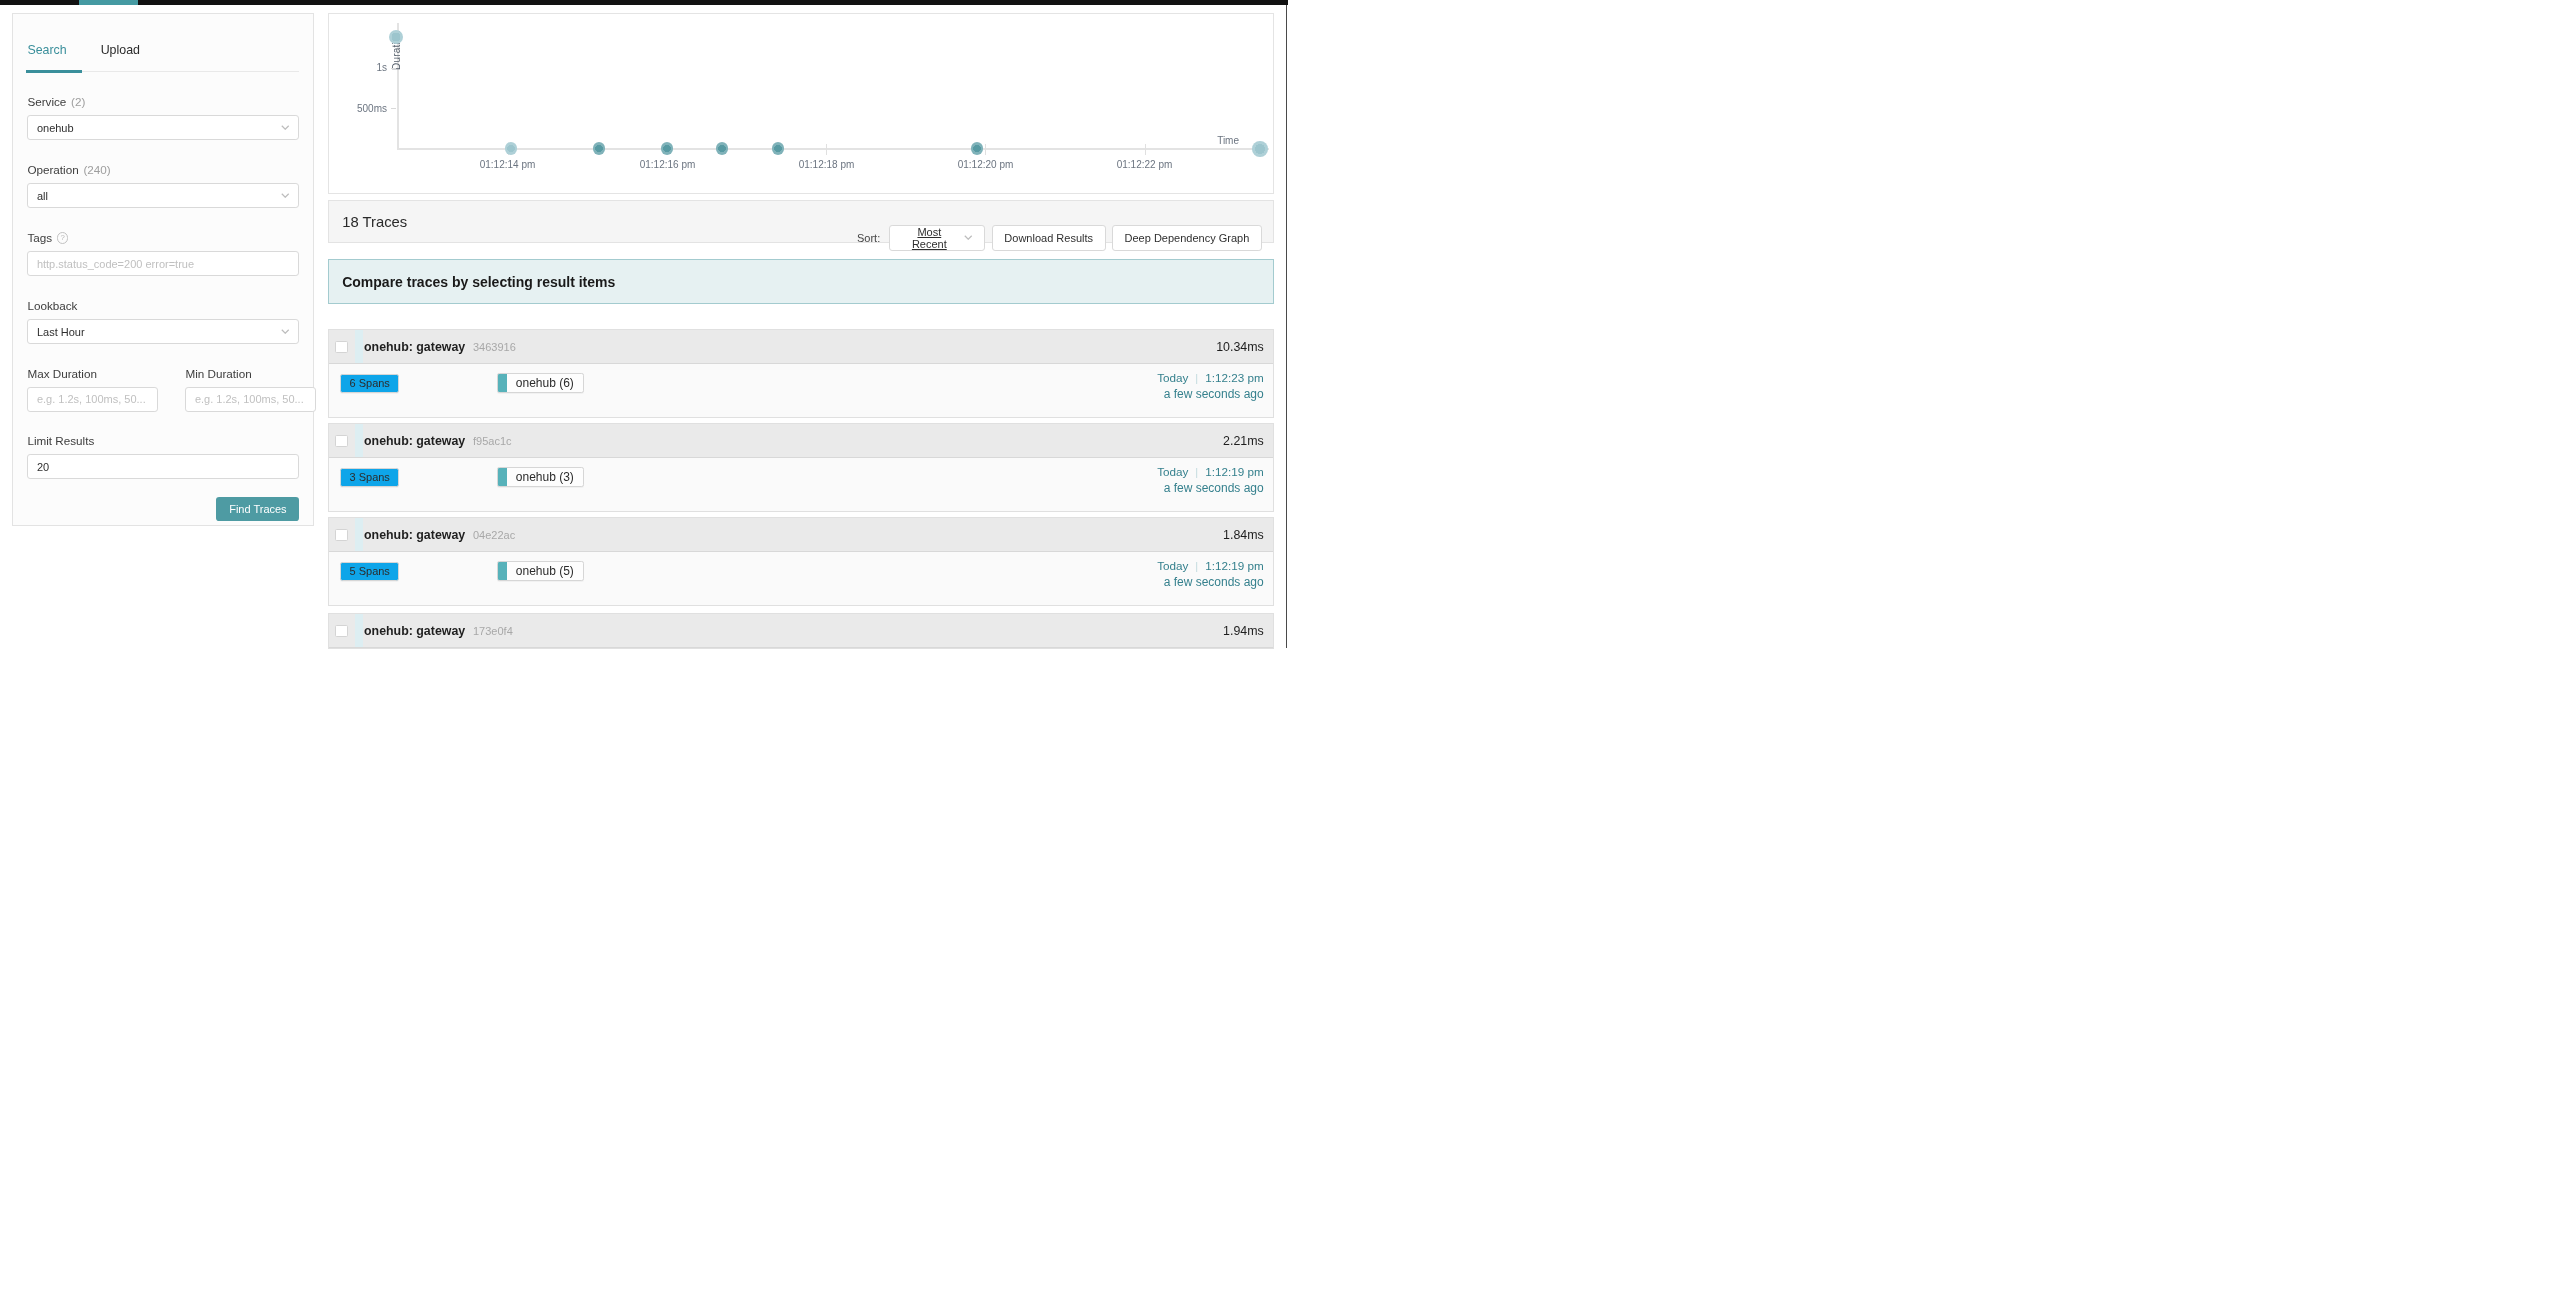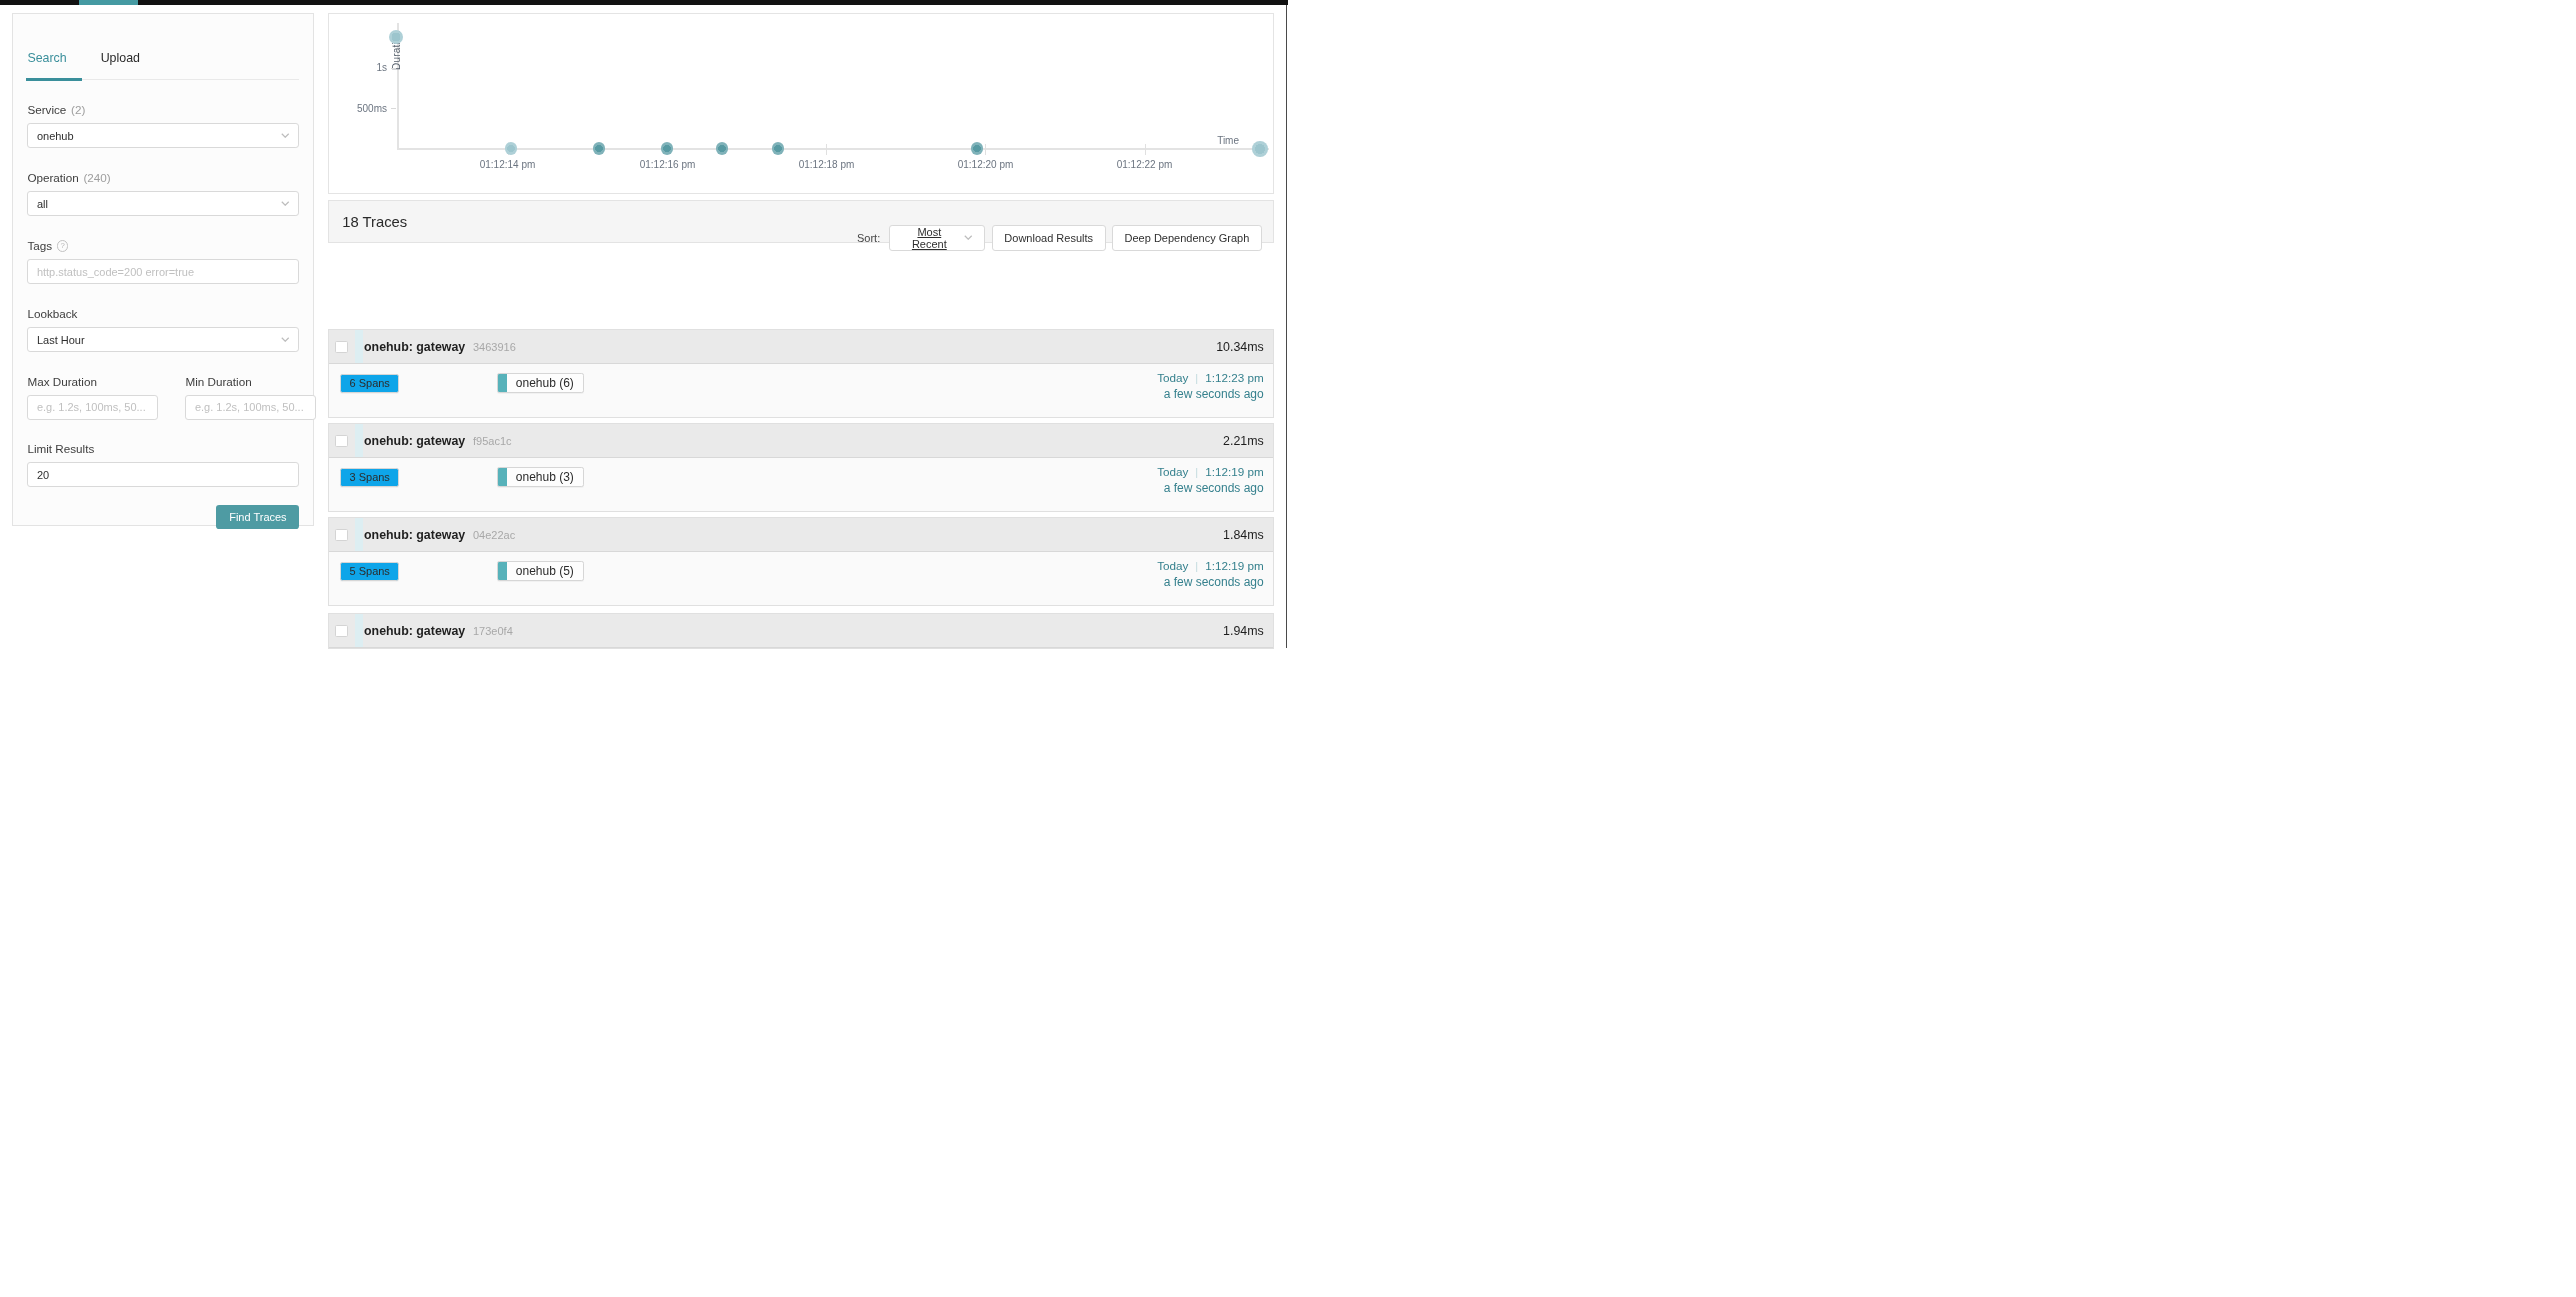--- a/index.html
+++ b/index.html
@@ -12,21 +12,21 @@
   .page { position:absolute; inset:0; width:1288px; height:649px; overflow:hidden; background:#fff; }
 
   
   .topbar { position:absolute; left:0; top:0; width:1288px; height:5.4px; background:#121212; }
   .topbar-accent { position:absolute; left:79px; top:0; width:59px; height:5.4px; background:#459aa2; }
   .window-edge { position:absolute; right:0.8px; top:5.4px; width:1.6px; height:643px; background:#4a4a4a; }
 
   
   .panel {
     position:absolute; left:12.4px; top:13.2px; width:302px; height:513px;
-    background:#fcfcfc; border:0.8px solid #e3e3e3; padding:12px 14px;
+    background:#fcfcfc; border:0.8px solid #e3e3e3; padding:4px 14px;
   }
   .tabs { margin-top:25px; display:flex; gap:34px; position:relative; padding-bottom:14px; border-bottom:0.8px solid #e9e9e9; }
   .tab { font-size:12.4px; cursor:pointer; }
   .tab.active { color:#3a8f9b; }
   .tab.inactive { color:#2b2b2b; }
   .tab-ink { position:absolute; left:-1.6px; bottom:-1.6px; width:56px; height:2.3px; background:#3a8f9b; }
   .fgroup { margin-top:23px; }
   .fgroup.tight { margin-top:22.5px; }
   .flabel { font-size:11.7px; color:#3d3d3d; margin-bottom:7px; display:flex; align-items:center; gap:4.7px;}
   .fcount { color:#9e9e9e; }
@@ -242,20 +242,23 @@
           <span>Most Recent</span>
           <svg class="chev" viewBox="0 0 11 7">
               <polyline points="1,1 5.5,5.5 10,1"></polyline>
             </svg>
         </button>
         <button class="btn">Download Results</button>
         <button class="btn">Deep Dependency Graph</button>
       </div>
     </div>
 
+    <div class="banner">
+      <span class="banner-text">Compare traces by selecting result items</span>
+    </div>
 
     <div class="tcard" style="top:329px;">
       <div class="thead">
         <span class="tcheck"></span>
         <span class="tstrip"></span>
         <span class="ttitle-wrap">
           <span class="ttitle">onehub: gateway</span>
           <span class="tid">3463916</span>
         </span>
         <span class="tdur">10.34ms</span>

